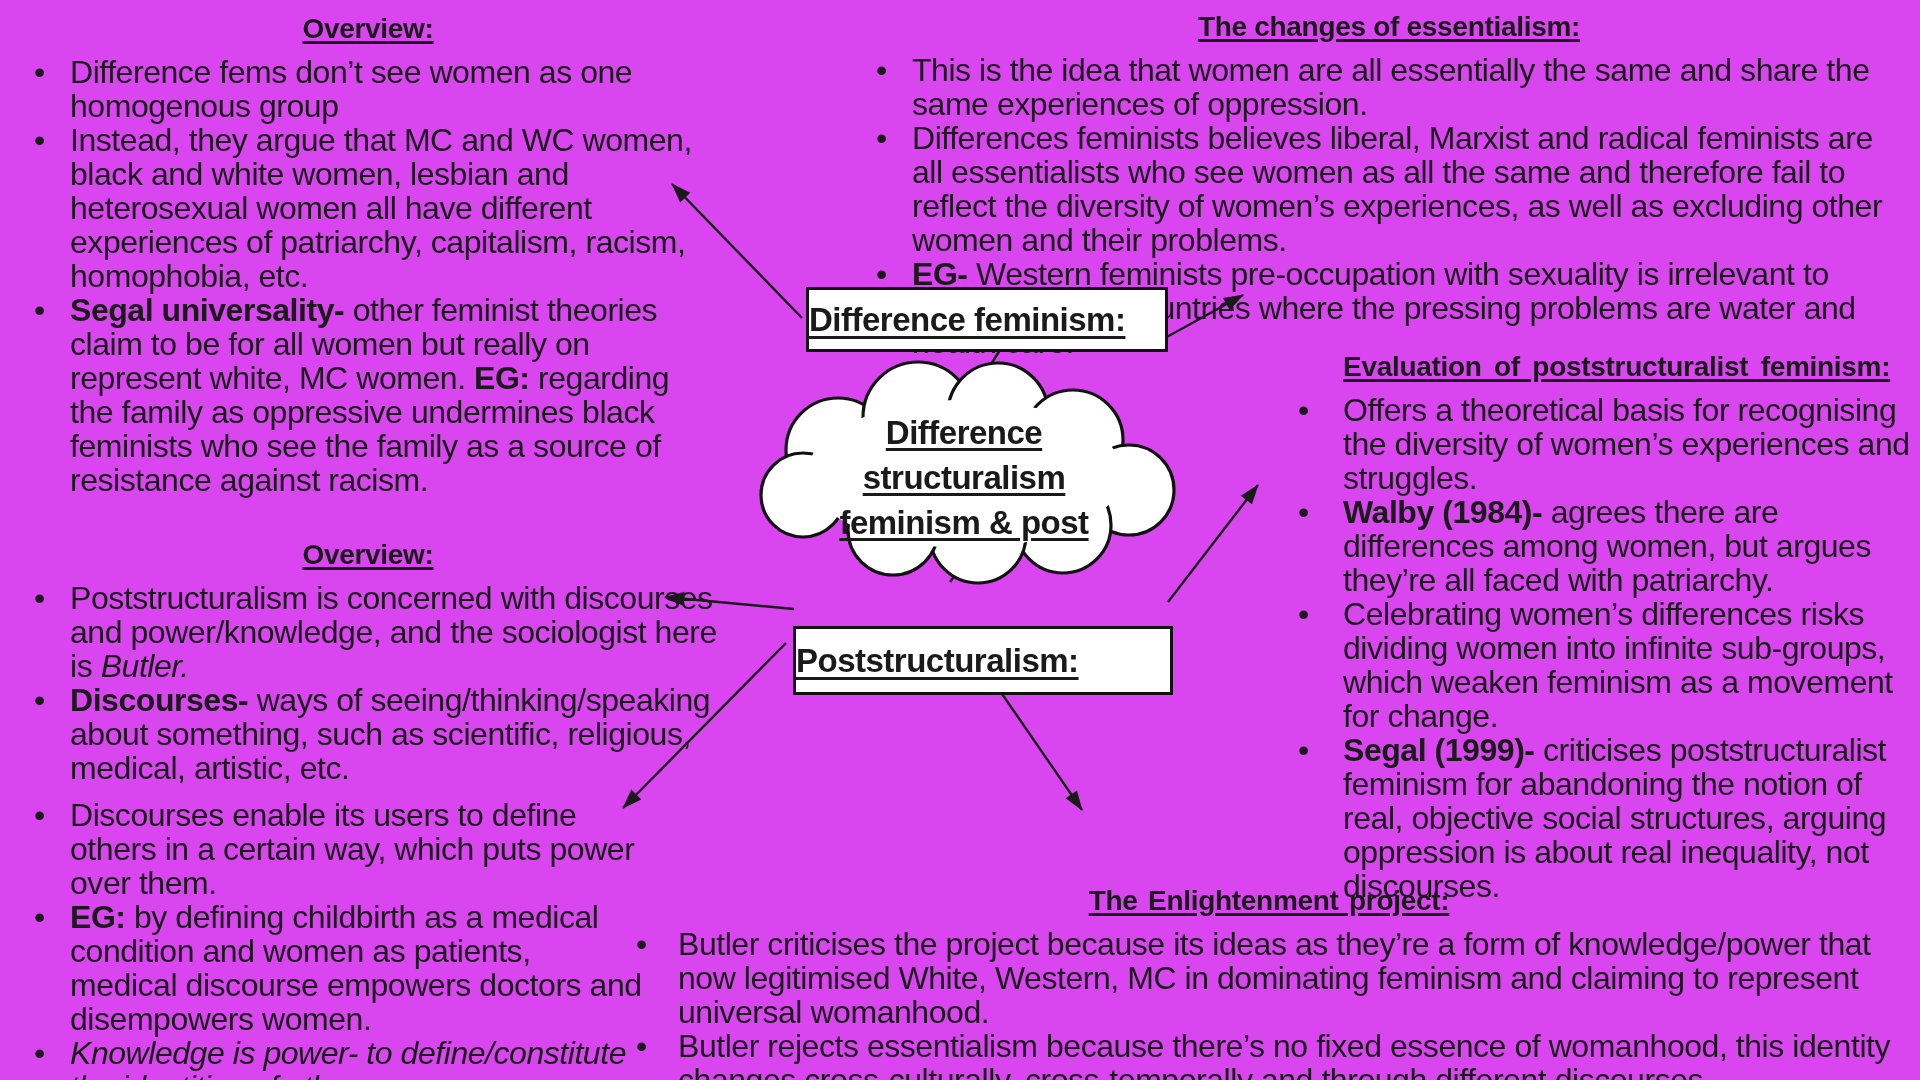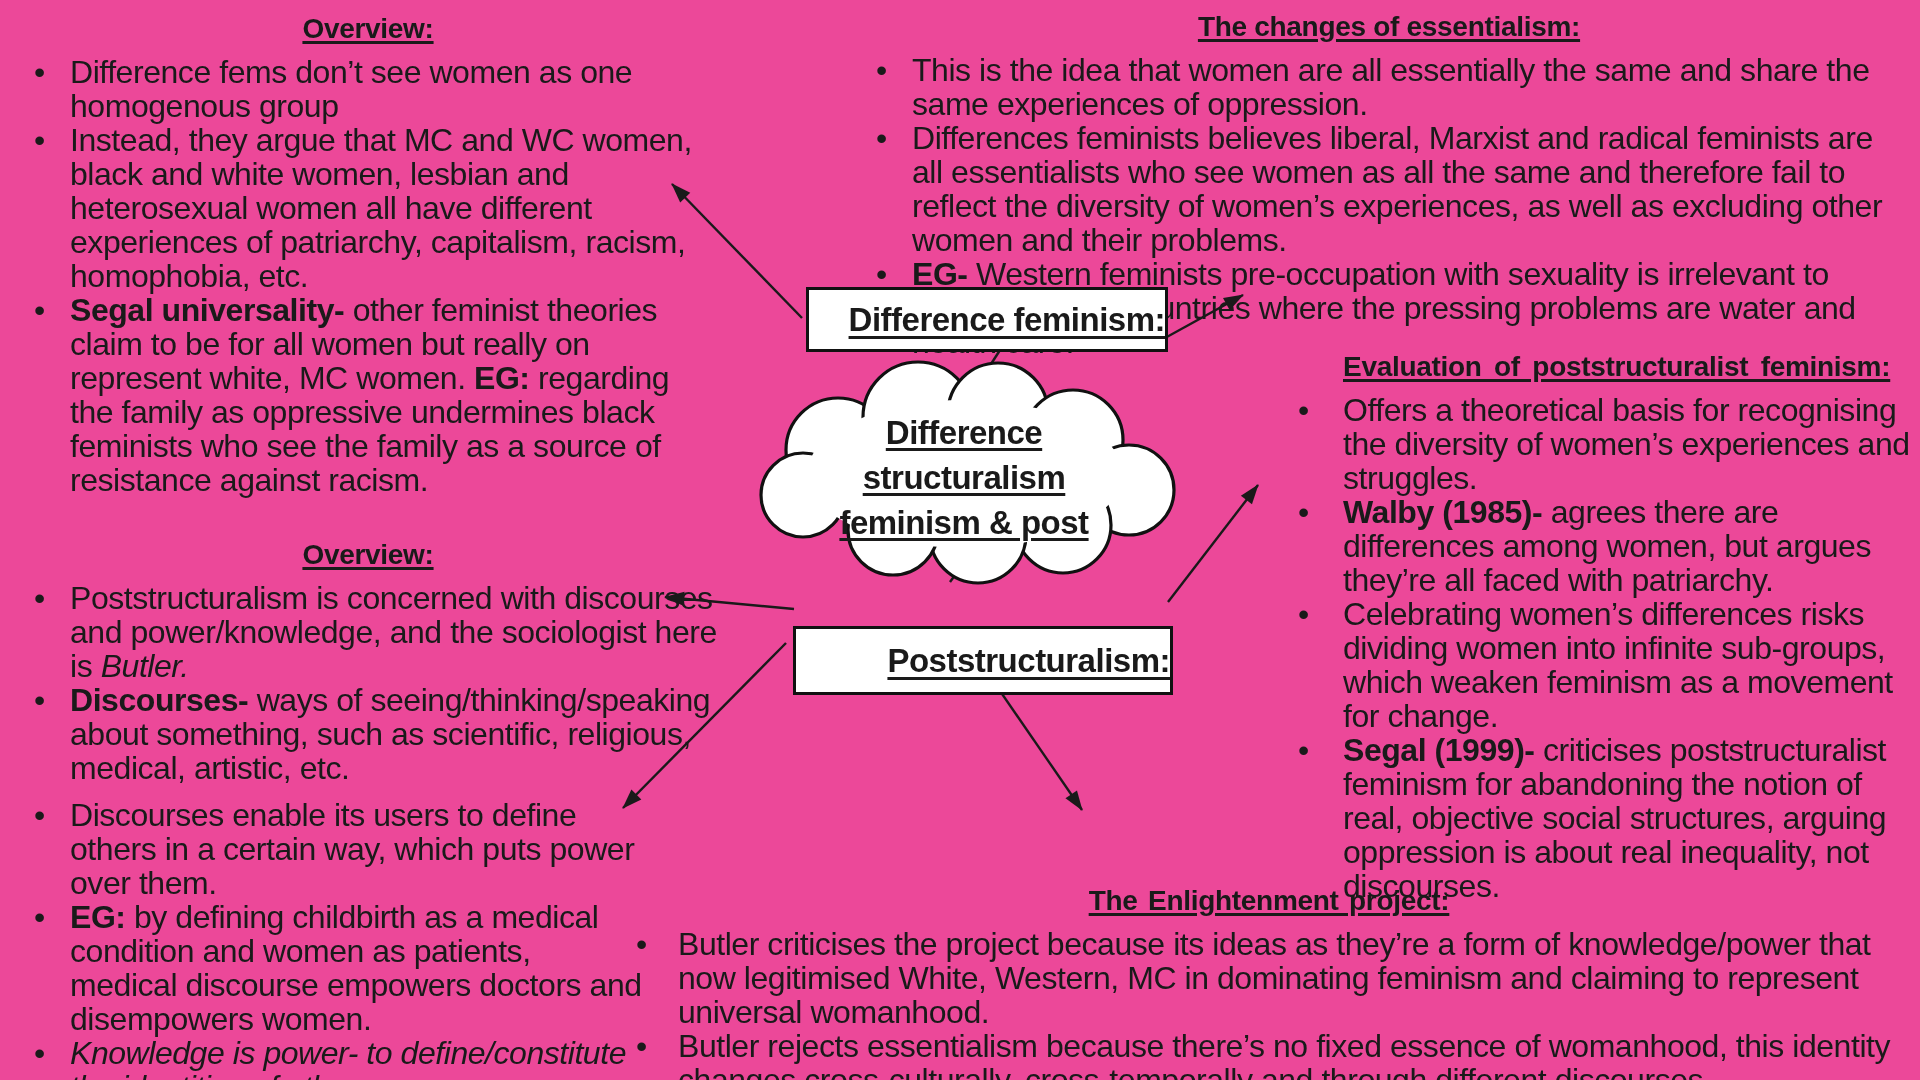--- a/index.html
+++ b/index.html
@@ -1,21 +1,21 @@
 <!DOCTYPE html>
 <html><head>
 <meta charset="utf-8">
 <style>
   html,body { margin:0; padding:0; background:#ffffff; }
   body {
     width:1920px; height:1080px;
     font-family:"Liberation Sans", sans-serif;
     color:#1a1a1a;
   }
-  .canvas { position:relative; width:1920px; height:1080px; background:#ec4899; overflow:hidden; }
+  .canvas { position:relative; width:1920px; height:1080px; background:#d946ef; overflow:hidden; }
 
   
   .connectors { position:absolute; left:0; top:0; width:1920px; height:1080px; z-index:1; }
 
   
   .sec { position:absolute; z-index:2; }
   .sec-title {
     margin:0 0 9px 0;
     font-size:28px; line-height:34px; font-weight:700;
     text-align:center;
@@ -45,21 +45,21 @@
   #sec-disc     { left:18px;   top:798px; width:628px; }
   #sec-enl      { left:620px;  top:840px; width:1298px; }
   #sec-enl .sec-title { word-spacing:3px;margin-top:44px; }
   #sec-enl ul.bullets li { padding-left:58px; }
   #sec-enl ul.bullets li::before { left:16px; }
 
   
   .node-box {
     position:absolute; z-index:3;
     background:#ffffff; border:3.5px solid #111111;
-    display:flex; align-items:center; justify-content:flex-end;
+    display:flex; align-items:center; justify-content:flex-start;
   }
   #box-diff { left:806px; top:287px; width:356px; height:59px; }
   #box-post { left:793px; top:578px; width:374px; height:63px;margin-top:48px; }
   .node-label {
     font-size:33px; font-weight:700; letter-spacing:-0.5px;
     text-decoration:underline; text-decoration-thickness:3px; text-underline-offset:5px;
     white-space:nowrap;
   }
 
   
@@ -112,21 +112,21 @@
         <li><span>This is the idea that women are all essentially the same and share the same experiences of oppression.</span></li>
         <li><span>Differences feminists believes liberal, Marxist and radical feminists are all essentialists who see women as all the same and therefore fail to reflect the diversity of women’s experiences, as well as excluding other women and their problems.</span></li>
         <li><span class="b">EG-</span><span> Western feminists pre-occupation with sexuality is irrelevant to women in poor countries where the pressing problems are water and health care.</span></li>
       </ul>
   </section>
 
   <section class="sec" id="sec-eval">
     <h2 class="sec-title">Evaluation of poststructuralist feminism:</h2>
     <ul class="bullets">
         <li><span>Offers a theoretical basis for recognising the diversity of women’s experiences and struggles.</span></li>
-        <li><span class="b">Walby (1985)-</span><span> agrees there are differences among women, but argues they’re all faced with patriarchy.</span></li>
+        <li><span class="b">Walby (1984)-</span><span> agrees there are differences among women, but argues they’re all faced with patriarchy.</span></li>
         <li><span>Celebrating women’s differences risks dividing women into infinite sub-groups, which weaken feminism as a movement for change.</span></li>
         <li><span class="b">Segal (1999)-</span><span> criticises poststructuralist feminism for abandoning the notion of real, objective social structures, arguing oppression is about real inequality, not discourses.</span></li>
       </ul>
   </section>
 
   <section class="sec" id="sec-ov-post">
     <h2 class="sec-title">Overview:</h2>
     <ul class="bullets">
         <li><span>Poststructuralism is concerned with discourses and power/knowledge, and the sociologist here is </span><span class="i">Butler.</span></li>
         <li><span class="b">Discourses-</span><span> ways of seeing/thinking/speaking about something, such as scientific, religious, medical, artistic, etc.</span></li>

